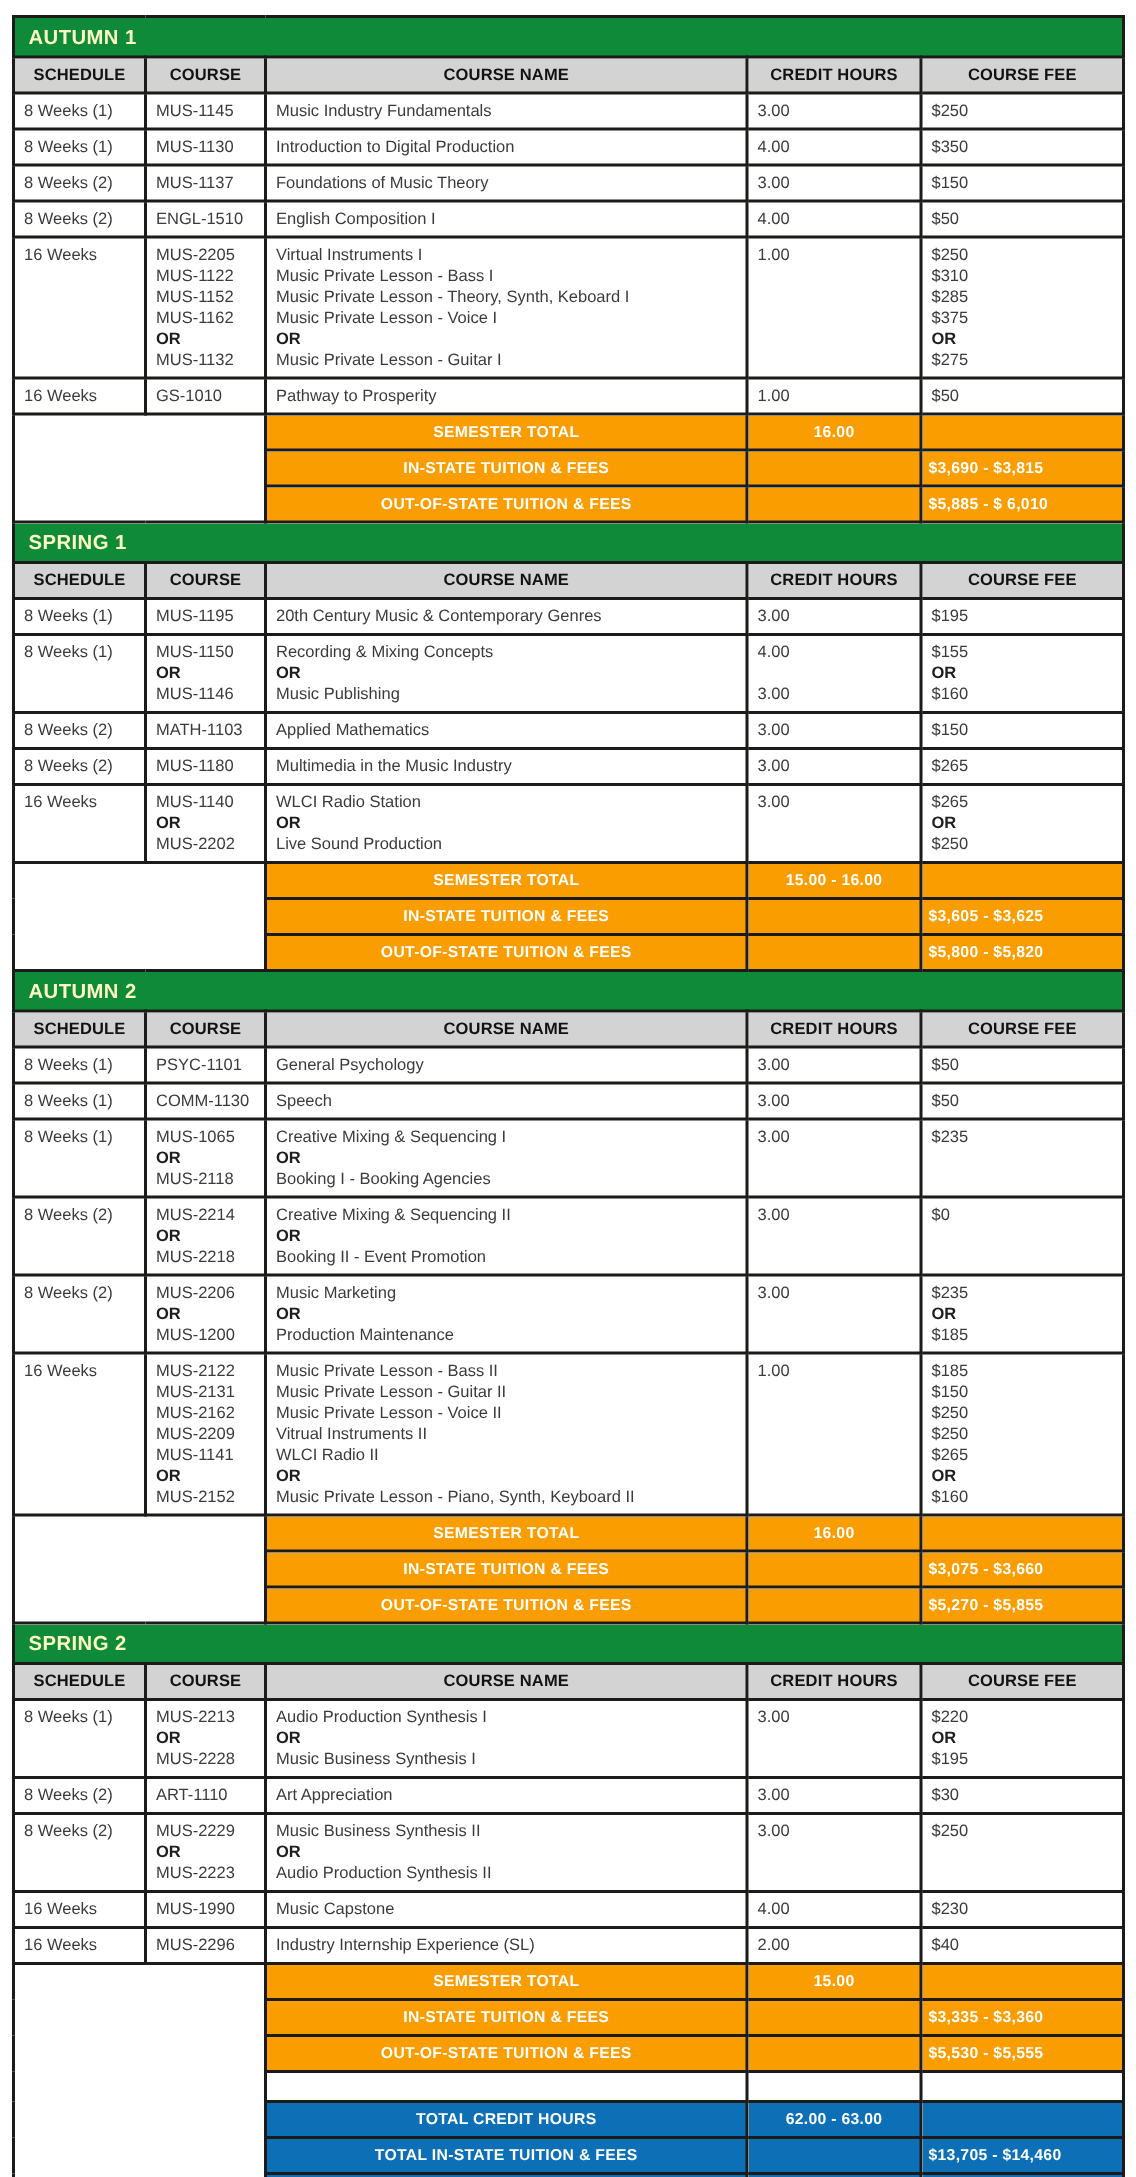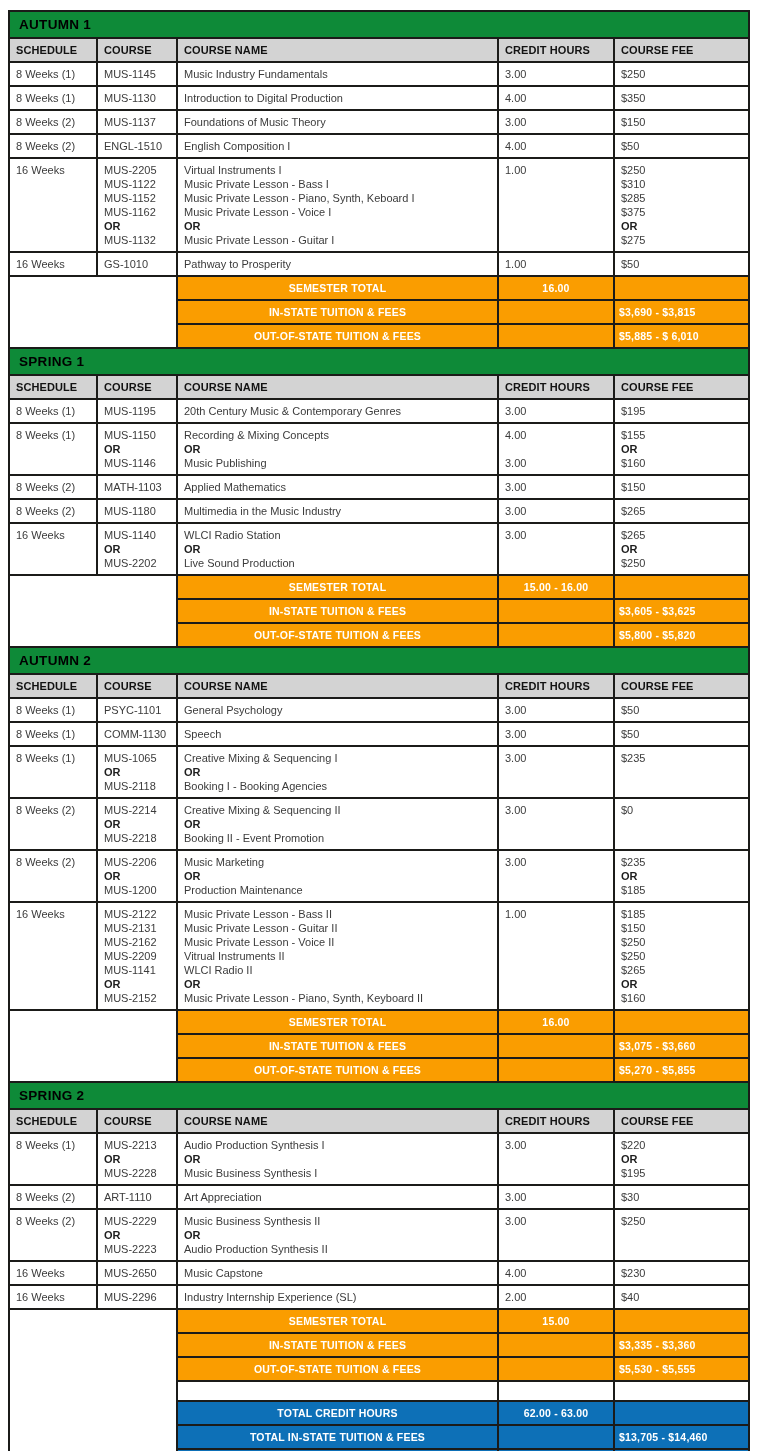--- a/index.html
+++ b/index.html
@@ -2,26 +2,26 @@
 <html><head>
 <meta charset="utf-8">
 <style>
   html, body { margin:0; padding:0; background:#ffffff; }
   body { width:757px; font-family:"Liberation Sans", sans-serif; -webkit-font-smoothing:antialiased; }
   .page { padding:10px 9px 14px 8px; }
   table.sched { border-collapse:collapse; width:740px; table-layout:fixed; }
   td { border:2px solid #1b1b19; vertical-align:top; overflow:hidden; }
 
   .section-title {
-    background:#0e8a38; color:#000000; font-weight:bold;
+    background:#0e8a38; color:#fef9c3; font-weight:bold;
     font-size:13.5px; padding:5px 9px; letter-spacing:0.3px;
   }
   .col-head {
     background:#d3d3d3; color:#121212; font-weight:bold;
-    font-size:11px; padding:5px 6px; letter-spacing:0.1px; white-space:nowrap;
+    font-size:11px; padding:5px 6px; letter-spacing:0.1px; white-space:nowrap;text-align:center;
   }
   .data-cell { font-size:11px; color:#3b3b3b; padding:4px 6px; line-height:14px; }
   .ln { min-height:14px; white-space:nowrap; }
   .ln.or { font-weight:bold; color:#1e1e1e; }
 
   .blank-left { background:#ffffff; }
 
   .bar { color:#ffffff; font-weight:bold; font-size:10.5px; padding:5px 4px; letter-spacing:0.2px; }
   .bar.orange { background:#fa9d00; }
   .bar.blue   { background:#0d70b7; }
@@ -130,21 +130,21 @@
             <div class="ln">MUS-2205</div>
             <div class="ln">MUS-1122</div>
             <div class="ln">MUS-1152</div>
             <div class="ln">MUS-1162</div>
             <div class="ln or">OR</div>
             <div class="ln">MUS-1132</div>
           </td>
           <td class="data-cell">
             <div class="ln">Virtual Instruments I</div>
             <div class="ln">Music Private Lesson - Bass I</div>
-            <div class="ln">Music Private Lesson - Piano, Synth, Keboard I</div>
+            <div class="ln">Music Private Lesson - Theory, Synth, Keboard I</div>
             <div class="ln">Music Private Lesson - Voice I</div>
             <div class="ln or">OR</div>
             <div class="ln">Music Private Lesson - Guitar I</div>
           </td>
           <td class="data-cell">
             <div class="ln">1.00</div>
           </td>
           <td class="data-cell">
             <div class="ln">$250</div>
             <div class="ln">$310</div>
@@ -541,21 +541,21 @@
           </td>
           <td class="data-cell">
             <div class="ln">$250</div>
           </td>
         </tr>
         <tr class="data-row">
           <td class="data-cell">
             <div class="ln">16 Weeks</div>
           </td>
           <td class="data-cell">
-            <div class="ln">MUS-2650</div>
+            <div class="ln">MUS-1990</div>
           </td>
           <td class="data-cell">
             <div class="ln">Music Capstone</div>
           </td>
           <td class="data-cell">
             <div class="ln">4.00</div>
           </td>
           <td class="data-cell">
             <div class="ln">$230</div>
           </td>

